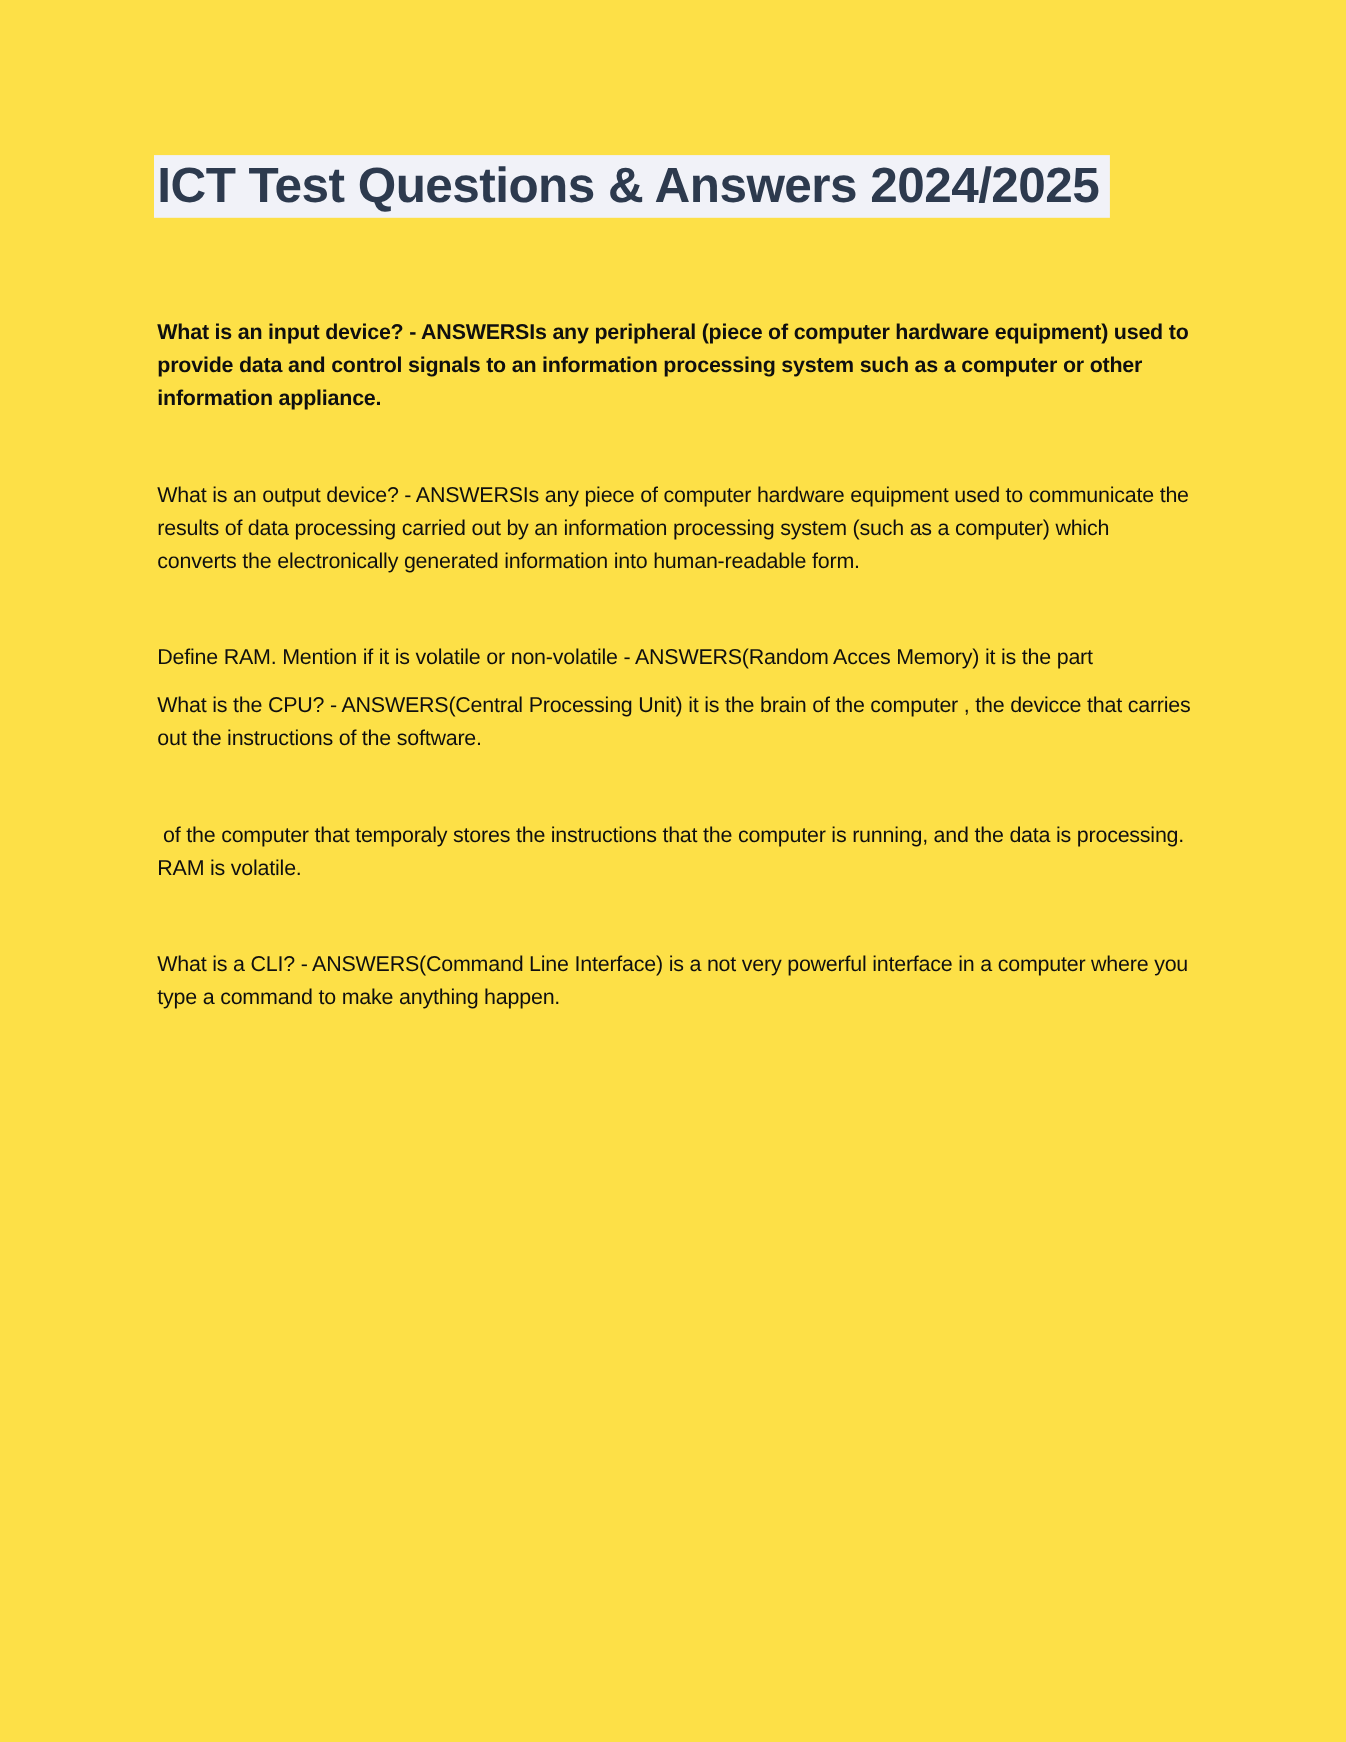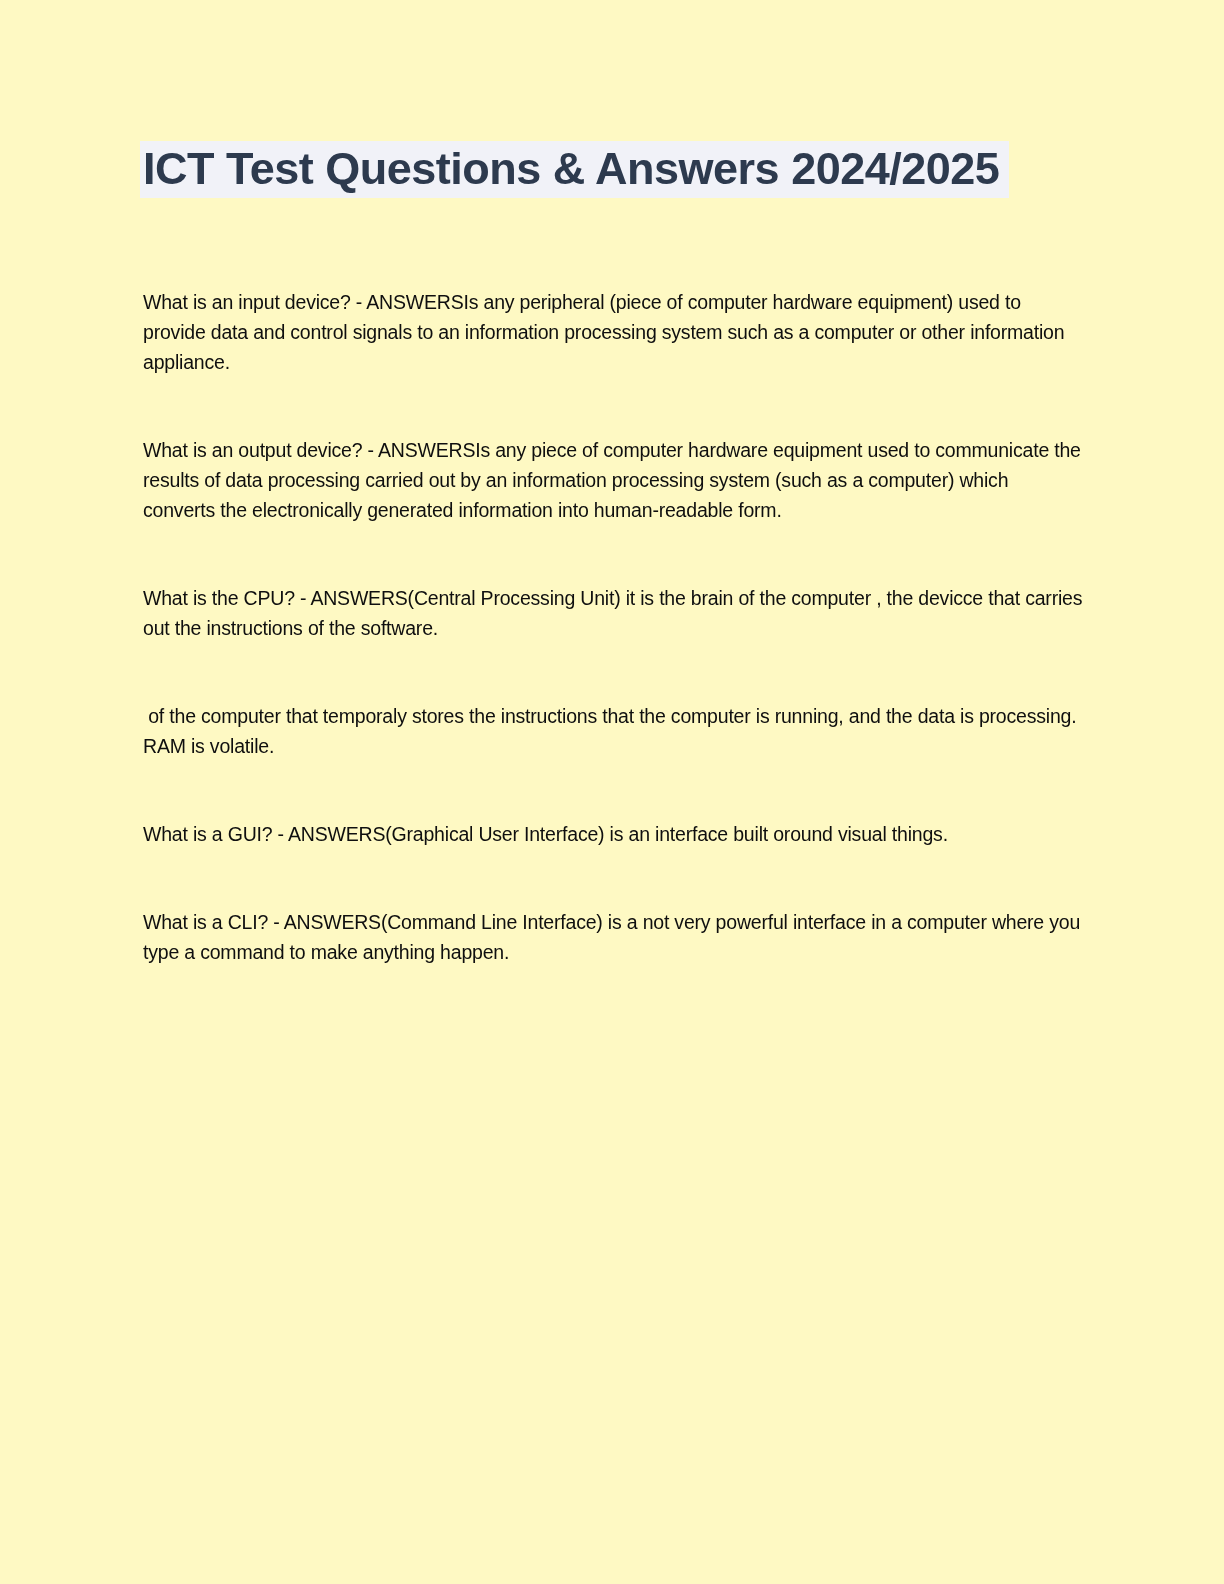--- a/index.html
+++ b/index.html
@@ -4,21 +4,21 @@
 <style>
   html, body {
     margin: 0;
     padding: 0;
     background: #ffffff;
   }
   .page {
     position: relative;
     width: 1224px;
     height: 1584px;
-    background: #fef9c3;
+    background: #fde047;
     font-family: "Liberation Sans", sans-serif;
     color: #0f0f0f;
     overflow: hidden;
   }
   .content {
     position: absolute;
     left: 143px;
     top: 0;
     width: 940px;
   }
@@ -40,31 +40,32 @@
   p.para {
     margin: 0 0 58px 0;
     font-size: 19.5px;
     line-height: 30px;
     letter-spacing: -0.2px;
     color: #0f0f0f;
     white-space: pre-wrap;
   }
   p.para.first {
     margin-top: 92px;
+    font-weight: bold;
   }
   p.para.tight {
     margin-bottom: 13px;
   }
 </style>
 </head>
 <body>
 
 <div class="page">
   <div class="content">
     <h1 class="doc-title"><span class="hl">ICT Test Questions &amp; Answers 2024/2025</span></h1>
     <p class="para first">What is an input device? - ANSWERSIs any peripheral (piece of computer hardware equipment) used to provide data and control signals to an information processing system such as a computer or other information appliance.</p>
     <p class="para">What is an output device? - ANSWERSIs any piece of computer hardware equipment used to communicate the results of data processing carried out by an information processing system (such as a computer) which converts the electronically generated information into human-readable form.</p>
+    <p class="para tight">Define RAM. Mention if it is volatile or non-volatile - ANSWERS(Random Acces Memory) it is the part</p>
     <p class="para">What is the CPU? - ANSWERS(Central Processing Unit) it is the brain of the computer , the devicce that carries out the instructions of the software.</p>
     <p class="para"> of the computer that temporaly stores the instructions that the computer is running, and the data is processing. RAM is volatile.</p>
-    <p class="para">What is a GUI? - ANSWERS(Graphical User Interface) is an interface built oround visual things.</p>
     <p class="para">What is a CLI? - ANSWERS(Command Line Interface) is a not very powerful interface in a computer where you type a command to make anything happen.</p>
   </div>
 </div>
 
 </body></html>

